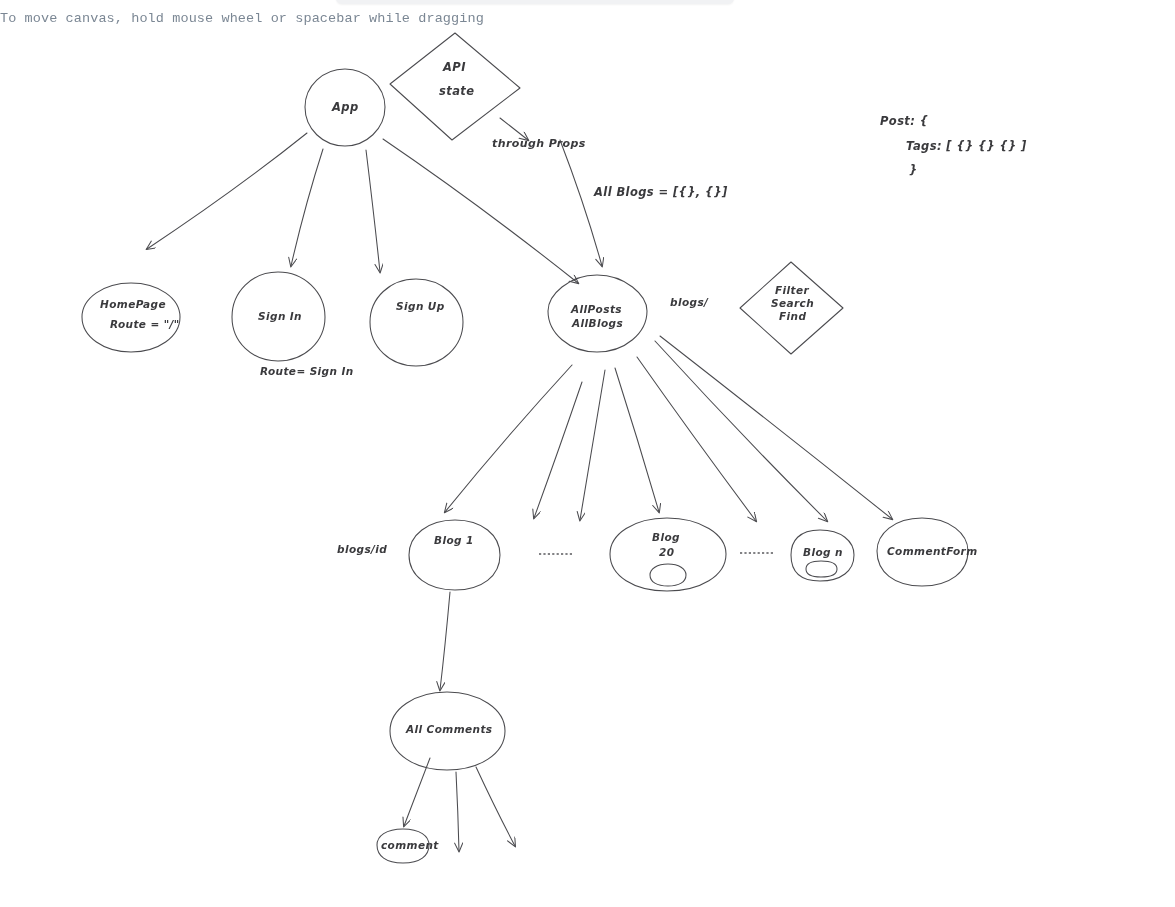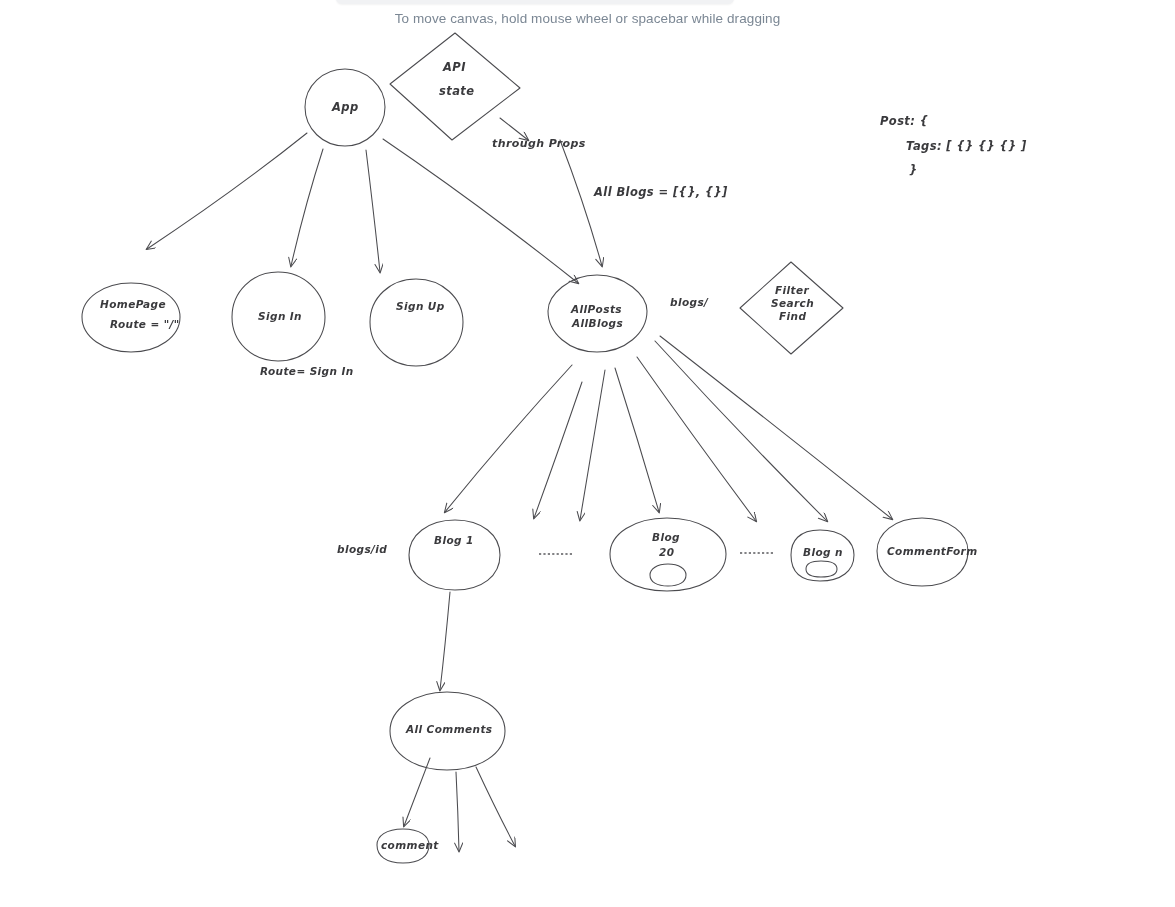--- a/index.html
+++ b/index.html
@@ -29,26 +29,25 @@
     height: 8px;
     background: #f1f2f4;
     border-radius: 0 0 6px 6px;
     box-shadow: 0 1px 2px rgba(0,0,0,0.05);
   }
   #hint-text {
     position: absolute;
     left: 0;
     top: 11px;
     width: 1175px;
-    text-align: center;
     font-size: 13.5px;
     color: #7b8794;
     letter-spacing: 0.1px;
     white-space: nowrap;
-    font-family: Liberation Sans, sans-serif;
+    font-family: Liberation Mono, monospace;
   }
   svg#diagram {
     position: absolute;
     left: 0;
     top: 0;
     width: 1175px;
     height: 907px;
   }
   .stroke {
     fill: none;

